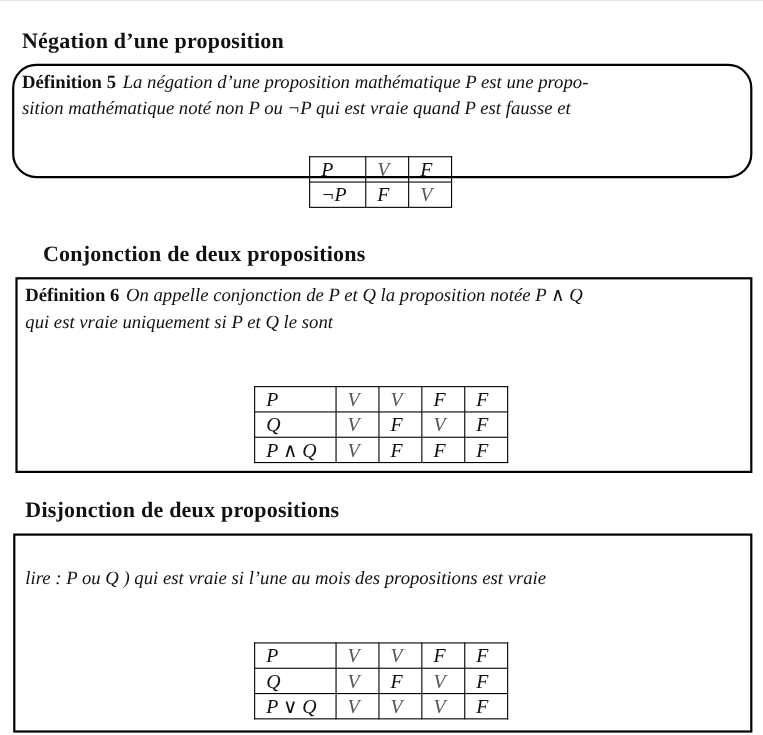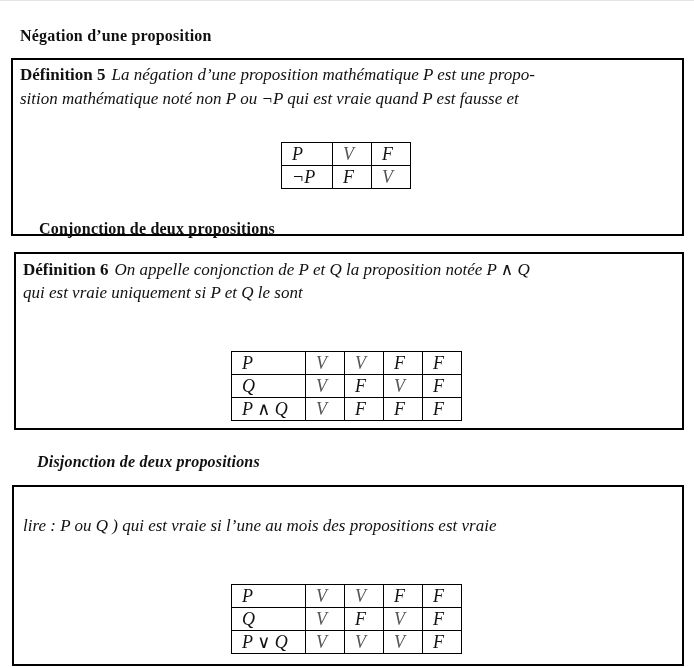--- a/index.html
+++ b/index.html
@@ -4,21 +4,21 @@
 <style>
   html, body { margin: 0; padding: 0; background: #ffffff; }
   body {
     width: 694px; height: 668px; position: relative; overflow: hidden;
     font-family: "DejaVu Serif", "Liberation Serif", serif;
     color: #111111;
   }
   .topline { position: absolute; left: 0; top: 0; width: 694px; height: 1px; background: #e4e4e4; }
   .section-title {
     position: absolute; font-family: "Liberation Serif", "DejaVu Serif", serif;
-    font-weight: bold; font-size: 16px; letter-spacing: 0.2px; white-space: nowrap;
+    font-weight: bold; font-size: 20px; letter-spacing: 0.2px; white-space: nowrap;
   }
   .box {
     position: absolute; border: 2px solid #000; box-sizing: border-box; background: #fff;
   }
   .line {
     position: absolute; white-space: nowrap;
     font-family: "Liberation Serif", "DejaVu Serif", serif; font-size: 17px;
   }
   .def-label { font-weight: bold; font-style: normal; margin-right: 6px; }
   .it { font-style: italic; }
@@ -31,21 +31,21 @@
     box-sizing: border-box;
   }
   table.tt td.v { color: #555; }
 </style>
 </head>
 <body>
 
 <div class="topline"></div>
 
 <div class="section-title" style="left:20px; top:27px;">Négation d’une proposition</div>
-<div class="box" style="left:11px; top:58px; width:673px; height:178px;">
+<div class="box" style="left:11px; top:58px; width:673px; height:104px;border-radius:22px;">
   <div class="line" style="left:7px; top:5px;">
     <span class="def-label">Définition 5</span><span class="it">La négation d’une proposition mathématique P est une propo-</span>
   </div>
   <div class="line it" style="left:7px; top:29px;">sition mathématique noté non P ou ¬P qui est vraie quand P est fausse et</div>
 </div>
 <table class="tt" style="left:281px; top:142px;">
   <tbody>
       <tr>
     <td style="width:51px;">P</td>
     <td class="v" style="width:39px;">V</td>
@@ -85,21 +85,21 @@
   <tr>
     <td>P ∧ Q</td>
     <td class="v">V</td>
     <td>F</td>
     <td>F</td>
     <td>F</td>
   </tr>
 </tbody>
   </table>
 
-<div class="section-title" style="left:37px; top:453px;font-style:italic;">Disjonction de deux propositions</div>
+<div class="section-title" style="left:23px; top:453px;">Disjonction de deux propositions</div>
 <div class="box" style="left:12px; top:485px; width:672px; height:181px;">
   <div class="line it" style="left:9px; top:29px;">lire : P ou Q ) qui est vraie si l’une au mois des propositions est vraie</div>
 </div>
 <table class="tt" style="left:231px; top:584px;">
   <tbody>
       <tr>
     <td style="width:74px;">P</td>
     <td class="v" style="width:39px;">V</td>
     <td class="v" style="width:39px;">V</td>
     <td style="width:39px;">F</td>

